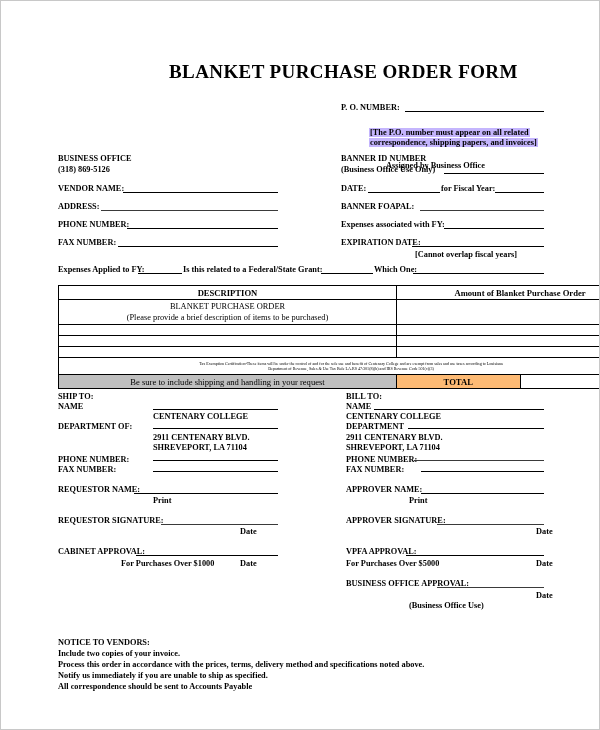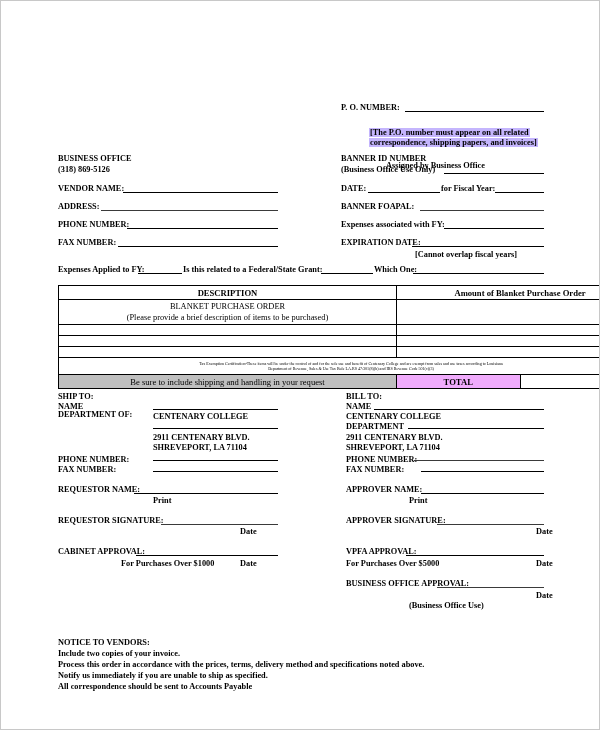--- a/index.html
+++ b/index.html
@@ -95,39 +95,40 @@
   .cell-ship {
     text-align: center;
     font-size: 8.6px;
     height: 13px;
     background: #bfbfbf;
   }
   .cell-total {
     text-align: center;
     font-size: 8.6px;
     font-weight: bold;
-    background: #f0abfc;
+    background: #fdba74;
   }
   .cell-total-blank { background: #ffffff; }
 
   
   .notice {
     position: absolute;
     left: 57px;
     font-size: 8.3px;
     font-weight: bold;
     line-height: 1.0;
     white-space: nowrap;
   }
 </style>
 </head>
 <body>
 
 <div class="page">
 
+  <div class="title">BLANKET PURCHASE ORDER FORM</div>
 
   <div class="lbl" style="left:340px; top:102px;">P. O. NUMBER:</div>
   <div class="rule" style="left:404px; top:110px; width:139px;"></div>
   <div class="lbl" style="left:385px; top:116px;margin-top:44px;">Assigned by Business Office</div>
   <div class="hl" style="left:368px; top:127px;">[The P.O. number must appear on all related</div>
   <div class="hl" style="left:368px; top:137px;">correspondence, shipping papers, and invoices]</div>
 
   <div class="lbl" style="left:57px; top:153px;">BUSINESS OFFICE</div>
   <div class="lbl" style="left:57px; top:164px;">(318) 869-5126</div>
 
@@ -205,21 +206,21 @@
       <td class="cell-total" style="width:75px;">TOTAL</td>
       <td class="cell-total-blank" style="width:74px;"></td>
     </tr>
   </tbody>
     </table>
 
   <div class="lbl" style="left:57px; top:391px;">SHIP TO:</div>
   <div class="lbl" style="left:57px; top:401px;">NAME</div>
   <div class="rule" style="left:152px; top:408px; width:125px;"></div>
   <div class="lbl" style="left:152px; top:411px;">CENTENARY COLLEGE</div>
-  <div class="lbl" style="left:57px; top:409px;">DEPARTMENT OF:</div>
+  <div class="lbl" style="left:57px; top:421px;">DEPARTMENT OF:</div>
   <div class="rule" style="left:152px; top:427px; width:125px;"></div>
   <div class="lbl" style="left:152px; top:432px;">2911 CENTENARY BLVD.</div>
   <div class="lbl" style="left:152px; top:442px;">SHREVEPORT, LA 71104</div>
   <div class="lbl" style="left:57px; top:454px;">PHONE NUMBER:</div>
   <div class="rule" style="left:152px; top:459px; width:125px;"></div>
   <div class="lbl" style="left:57px; top:464px;">FAX NUMBER:</div>
   <div class="rule" style="left:152px; top:470px; width:125px;"></div>
 
   <div class="lbl" style="left:345px; top:391px;">BILL TO:</div>
   <div class="lbl" style="left:345px; top:401px;">NAME</div>

